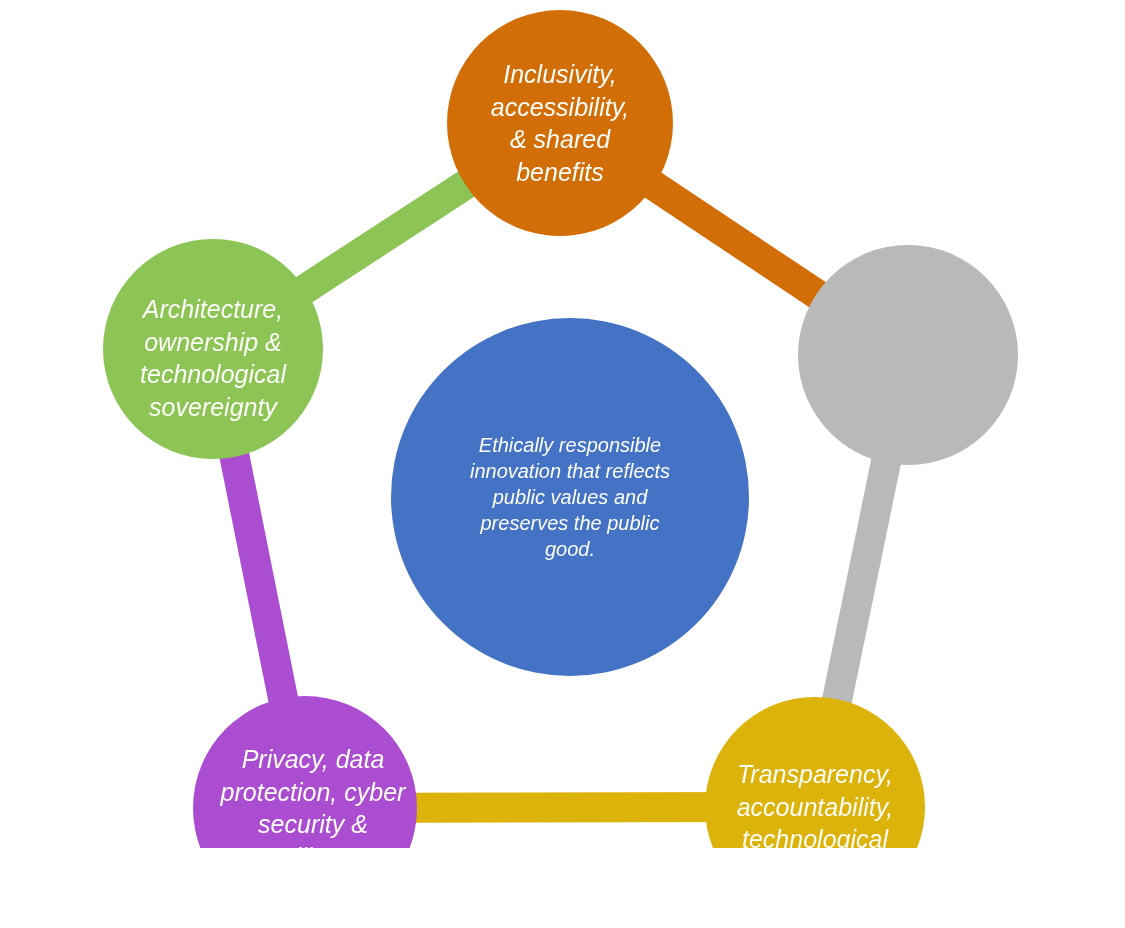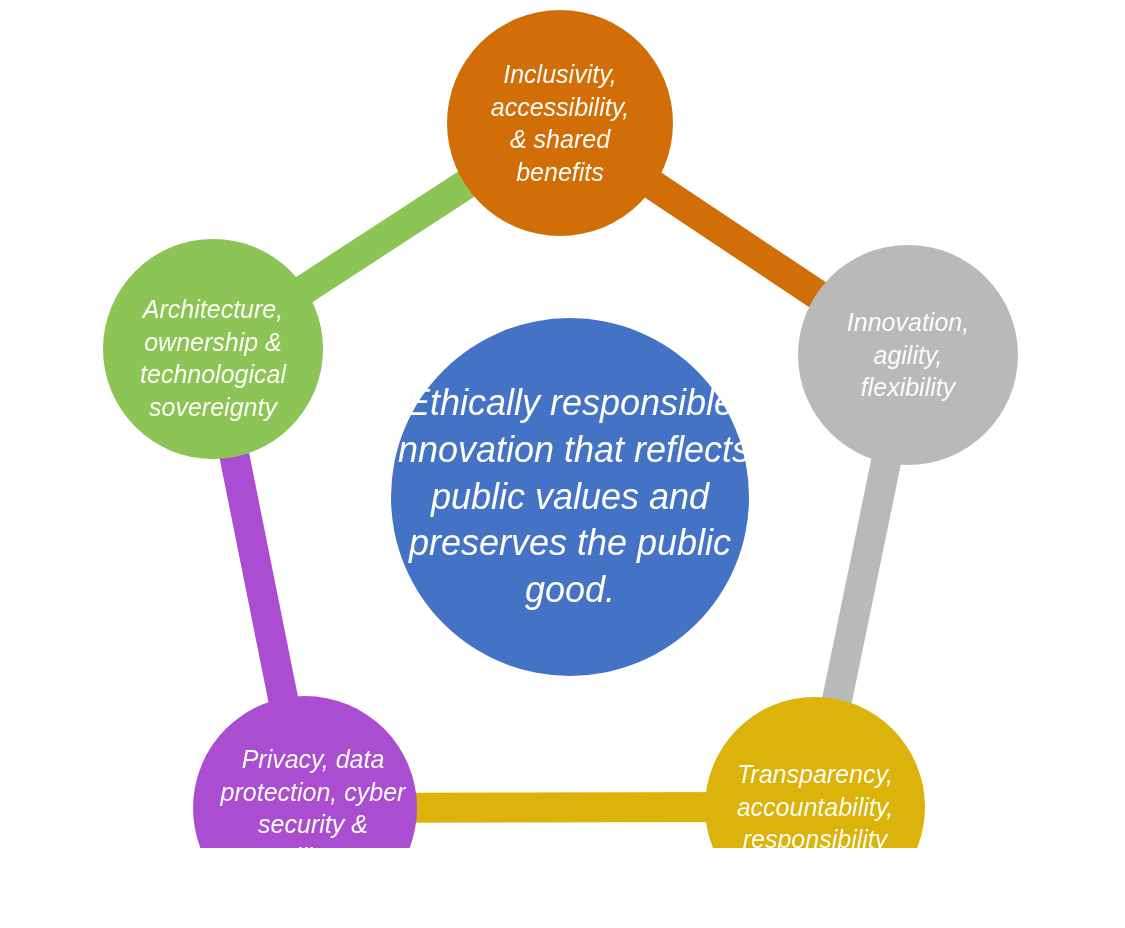--- a/index.html
+++ b/index.html
@@ -29,21 +29,21 @@
     white-space: pre-line;
     font-style: italic;
     color: #fdfdf8;
     line-height: 1.3;
     pointer-events: none;
   }
   .satellite-label {
     font-size: 25px;
   }
   .center-label {
-    font-size: 36px;
+    font-size: 20px;
   }
 </style>
 </head>
 <body>
 
 <div class="canvas">
 
   <svg class="diagram-svg" width="1125" height="928" viewBox="0 0 1125 928">
 
     <line x1="213" y1="349" x2="560" y2="123" stroke-width="30" stroke="#8cc455"></line>
@@ -59,27 +59,24 @@
     <circle cx="213" cy="349" r="110" fill="#8cc455"></circle>
 
     <circle cx="570" cy="497" r="179" fill="#4472c4"></circle>
   </svg>
 
   <div class="node-label satellite-label" style="left:445px; top:10px; width:230px; height:226px;">Inclusivity,
 accessibility,
 &amp; shared
 benefits</div>
 
-  <div class="node-label satellite-label" style="left:798px; top:245px; width:220px; height:220px;">Innovation,
-agility,
-flexibility</div>
 
   <div class="node-label satellite-label" style="left:700px; top:697px; width:230px; height:220px;">Transparency,
 accountability,
-responsibility</div>
+technological</div>
 
   <div class="node-label satellite-label" style="left:196px; top:696px; width:234px; height:224px;">Privacy, data
 protection, cyber
 security &amp;
 resiliency</div>
 
   <div class="node-label satellite-label" style="left:101px; top:248px; width:224px; height:220px;">Architecture,
 ownership &amp;
 technological
 sovereignty</div>

